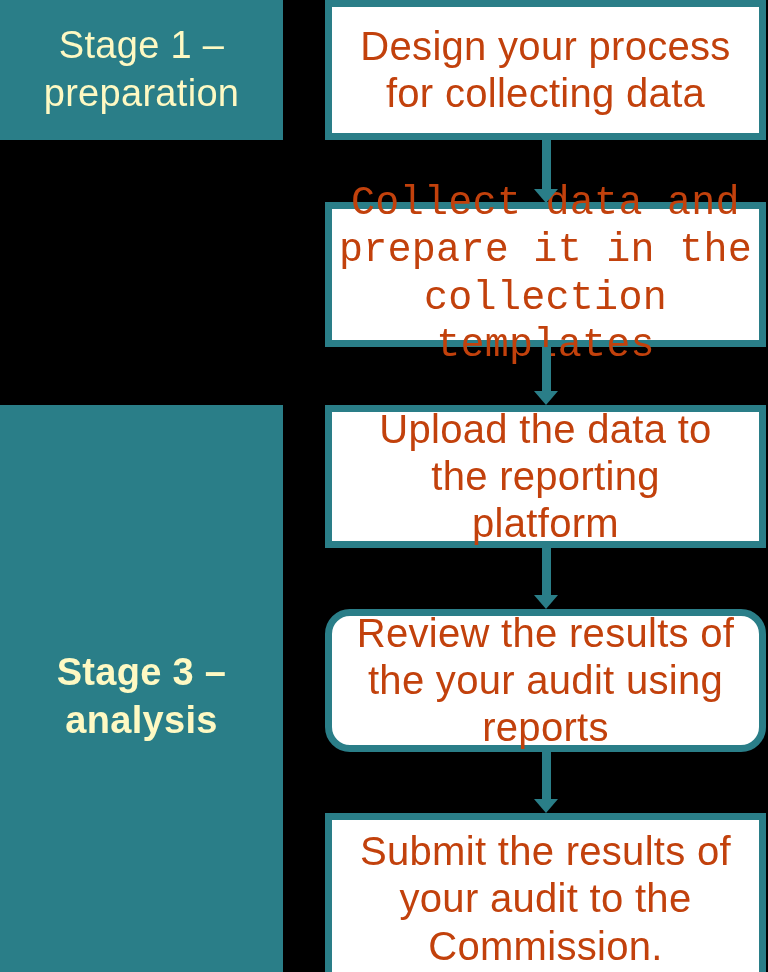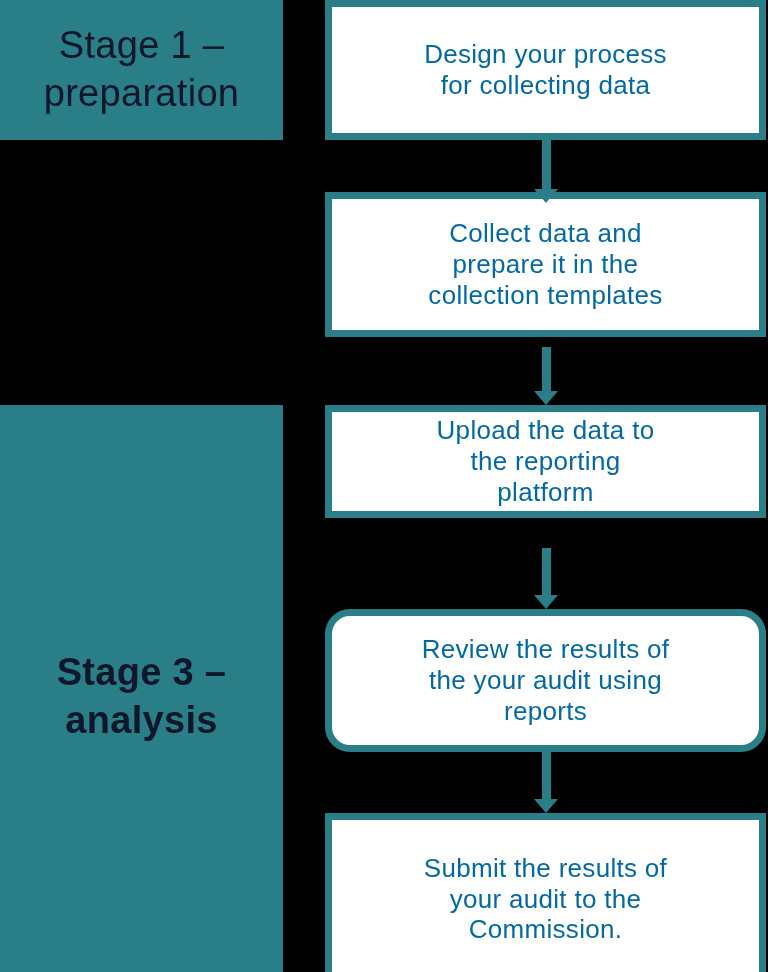--- a/index.html
+++ b/index.html
@@ -12,52 +12,52 @@
   .canvas {
     position: relative;
     width: 768px; height: 972px;
     background: #000000;
   }
   
   .stage-box {
     position: absolute;
     left: 0; width: 283px;
     background: #2A7E88;
-    color: #0f172a;
+    color: #fef9c3;
     display: flex;
     align-items: center;
     justify-content: center;
     text-align: center;
     font-size: 38px;
     line-height: 1.26;
     letter-spacing: 0.3px;
     white-space: pre-line;
   }
   .stage-1 { top: 0;    height: 140px; }
   .stage-2 { top: 203px; height: 142px; }
   .stage-3 { top: 405px; height: 642px; padding-bottom: 58px; font-weight: bold; }
   
   .step-box {
     position: absolute;
     left: 325px; width: 441px;
     background: #FFFFFF;
     border: 7px solid #2A7E88;
-    color: #0369a1;
+    color: #c2410c;
     display: flex;
     align-items: center;
     justify-content: center;
     text-align: center;
-    font-size: 26px;
+    font-size: 40px;
     line-height: 1.18;
     letter-spacing: 0.3px;
     white-space: pre-line;
   }
   .step-1 { top: 0;     height: 140px; }
-  .step-2 { top: 192px; height: 145px; }
-  .step-3 { top: 405px; height: 113px; }
+  .step-2 { top: 202px; height: 145px; font-family: Liberation Mono, monospace; }
+  .step-3 { top: 405px; height: 143px; }
   .step-4 { top: 609px; height: 143px; border-radius: 25px; }
   .step-5 { top: 813px; height: 172px; }
   
   .arrow {
     position: absolute;
     left: 534px; width: 24px;
     display: flex;
     flex-direction: column;
     align-items: center;
   }

